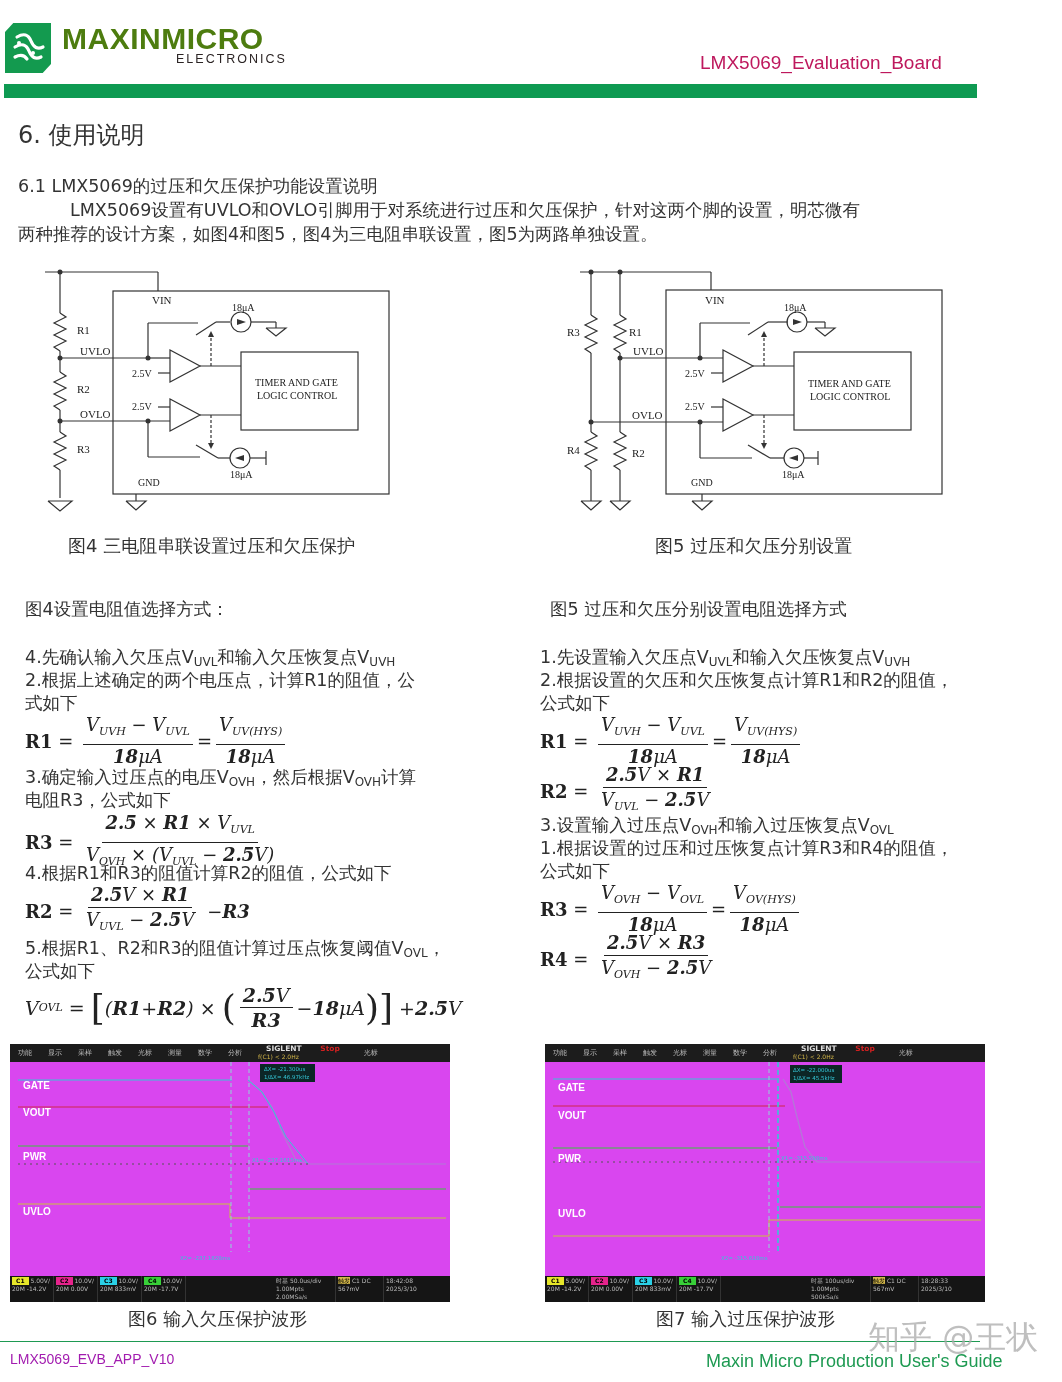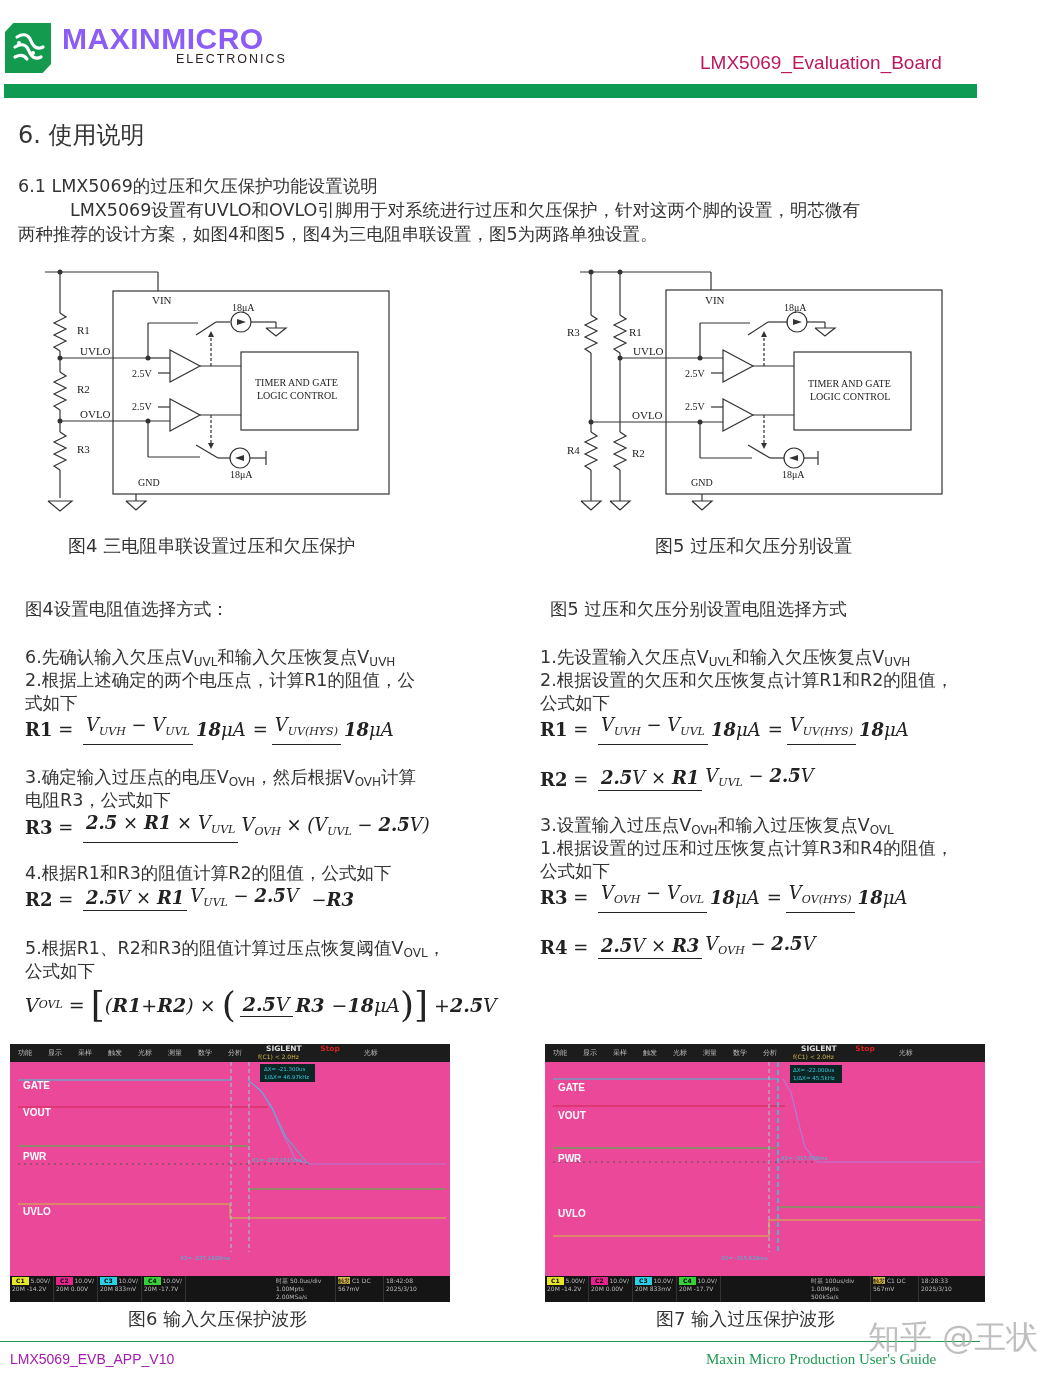--- a/index.html
+++ b/index.html
@@ -4,57 +4,57 @@
 <style>
   * { box-sizing: border-box; margin: 0; padding: 0; }
   body { width: 1062px; height: 1382px; background: #fff; position: relative; overflow: hidden;
          font-family: "DejaVu Sans", "Liberation Sans", sans-serif; color: #3a3a3a; }
   .abs { position: absolute; }
   
   .logo-mark { left: 5px; top: 23px; width: 46px; height: 50px; background: #139a4f;
                clip-path: polygon(18% 0, 100% 0, 100% 82%, 82% 100%, 0 100%, 0 18%); }
   .logo-mark svg { width: 100%; height: 100%; }
   .logo-text { left: 62px; top: 22px; font-family: "Liberation Sans", sans-serif; font-weight: 700;
-               font-size: 30px; letter-spacing: 0.5px; color: #8b5cf6; }
+               font-size: 30px; letter-spacing: 0.5px; color: #4d7c0f; }
   .logo-sub { left: 176px; top: 52px; font-family: "Liberation Sans", sans-serif; font-size: 12.5px;
               letter-spacing: 2px; color: #2b2424; }
   .doc-title { left: 700px; top: 52px; font-size: 19px; color: #be185d; font-family: "Liberation Sans", sans-serif; }
   .green-bar { left: 4px; top: 84px; width: 973px; height: 14px; background: #0e9a52; }
   
   .h1 { left: 18px; top: 119px; font-size: 24px; color: #333; }
   .body-text { font-size: 17.5px; color: #333; line-height: 24px; }
   
   .circuit { position: absolute; }
   .circuit svg text { font-family: "Liberation Serif", serif; fill: #222; }
   .caption { font-size: 18px; color: #333; }
   .sub { font-size: 12px; vertical-align: -3px; }
   .list-text { font-size: 17.5px; line-height: 23px; color: #333; }
   .formula { font-family: "DejaVu Serif", "Liberation Serif", serif; font-style: italic;
              font-size: 18px; color: #222; display: flex; align-items: center; white-space: nowrap; }
   .formula .up { font-style: normal; font-weight: 700; }
-  .frac { display: inline-flex; flex-direction: row; align-items: center; margin: 0 4px; }
+  .frac { display: inline-flex; flex-direction: column; align-items: center; margin: 0 4px; }
   .frac .num { border-bottom: 1.4px solid #222; padding: 0 3px 1px; line-height: 22px; }
   .frac .den { padding: 1px 3px 0; line-height: 22px; }
   .fs { font-size: 11px; vertical-align: -4px; font-style: italic; }
   
-  .scope { position: absolute; background: #ec4899; overflow: hidden; }
+  .scope { position: absolute; background: #d946ef; overflow: hidden; }
   .scope .menubar { position: absolute; left: 0; top: 0; right: 0; height: 18px; background: #1c1c1c;
                     display: flex; align-items: center; font-size: 7px; color: #bbb; gap: 0; }
   .scope .menubar span { padding: 0 8px; white-space: nowrap; }
   .scope .brand { color: #ddd; font-size: 7.5px; font-weight: 700; line-height: 8px; }
   .scope .brand small { display: block; color: #d4b84a; font-size: 6px; font-weight: 400; }
   .scope .statusbar { position: absolute; left: 0; bottom: 0; right: 0; height: 26px; background: #151515;
                       display: flex; font-size: 6px; color: #bbb; }
   .chbox { width: 44px; padding: 1px 2px; border-right: 1px solid #333; line-height: 8px; }
   .chbox .tag { display: inline-block; padding: 0 4px; color: #000; font-weight: 700; }
   .trace-label { position: absolute; color: #fff; font-weight: 700; font-size: 10px;
                  font-family: "Liberation Sans", sans-serif; }
   .footer-line { left: 0; top: 1341px; width: 980px; height: 1px; background: #1e9a52; }
   .footer-left { left: 10px; top: 1351px; font-size: 14px; color: #a21caf; font-family: "Liberation Sans", sans-serif; }
-  .footer-right { left: 706px; top: 1351px; font-size: 15px; color: #1e9a52; font-family: Liberation Serif, serif; }
+  .footer-right { left: 706px; top: 1351px; font-size: 18px; color: #1e9a52; font-family: Liberation Sans, sans-serif; }
   .watermark { left: 868px; top: 1316px; font-size: 32px; color: rgba(170,170,170,0.75); font-family: "DejaVu Sans", sans-serif; }
 </style>
 </head>
 <body>
 
 <div class="abs logo-mark">
   <svg viewBox="0 0 46 50">
       <path d="M12 14 q10 -6 14 4 q4 10 12 6 M10 24 q10 -6 14 4 q4 10 12 6 M10 34 q8 -4 12 2" stroke="#fff" stroke-width="3.2" fill="none" stroke-linecap="round"></path>
       <circle cx="14" cy="20" r="2" fill="#fff"></circle>
       <circle cx="28" cy="30" r="2" fill="#fff"></circle>
@@ -215,21 +215,21 @@
     <text x="250" y="135" font-size="10">LOGIC CONTROL</text>
     <text x="131" y="221" font-size="10">GND</text>
   </svg>
 </div>
 
 <div class="abs caption" style="left:68px;top:534px;">图4 三电阻串联设置过压和欠压保护</div>
 <div class="abs caption" style="left:655px;top:534px;">图5 过压和欠压分别设置</div>
 
 <div class="abs list-text" style="left:25px;top:598px;">图4设置电阻值选择方式：</div>
 <div class="abs list-text" style="left:25px;top:646px;">
-  <span>6.先确认输入欠压点V</span><span class="sub">UVL</span><span>和输入欠压恢复点V</span><span class="sub">UVH</span>
+  <span>4.先确认输入欠压点V</span><span class="sub">UVL</span><span>和输入欠压恢复点V</span><span class="sub">UVH</span>
 </div>
 <div class="abs list-text" style="left:25px;top:669px;">2.根据上述确定的两个电压点，计算R1的阻值，公</div>
 <div class="abs list-text" style="left:25px;top:692px;">式如下</div>
 <div class="abs formula" style="left:25px;top:714px;">
   <span class="up">R1</span>&nbsp;=&nbsp;
   <span class="frac">
       <span class="num">V<span class="fs">UVH</span> − V<span class="fs">UVL</span></span>
       <span class="den"><b>18</b>μ<i>A</i></span>
     </span>=
   <span class="frac">

